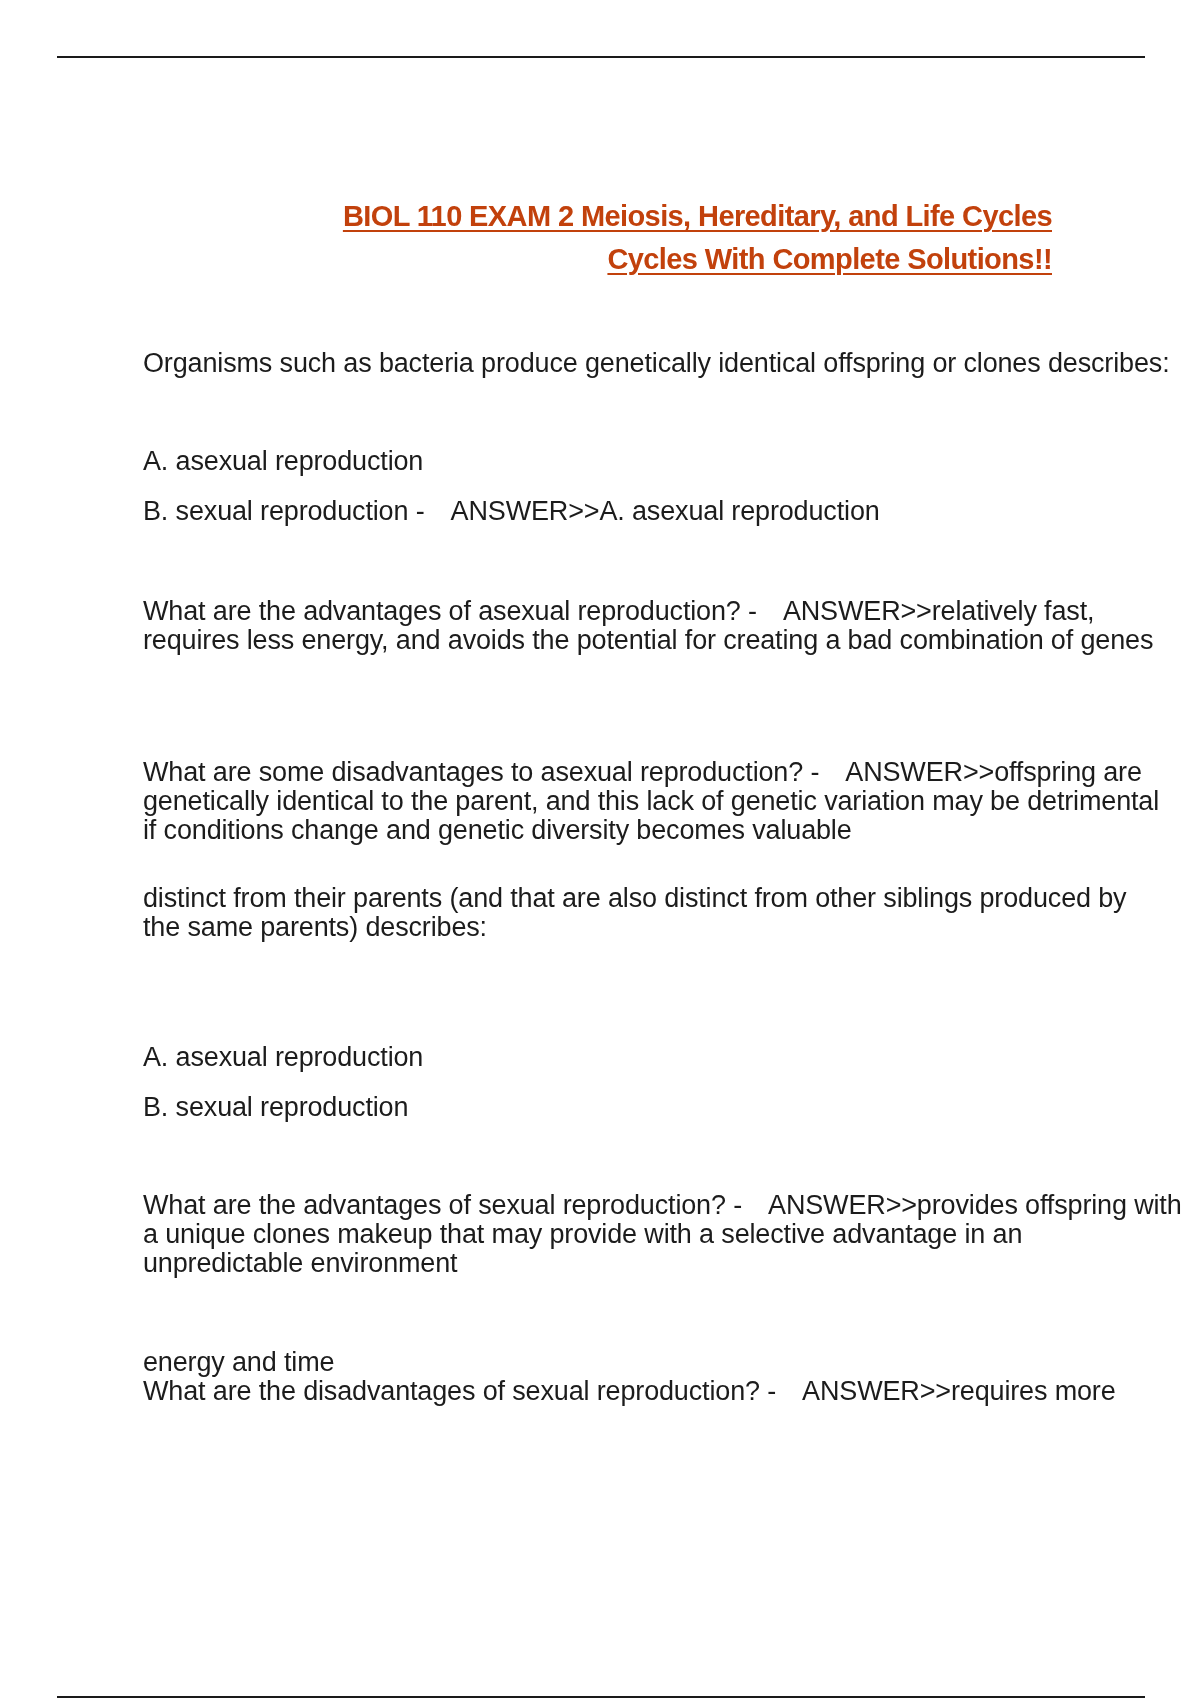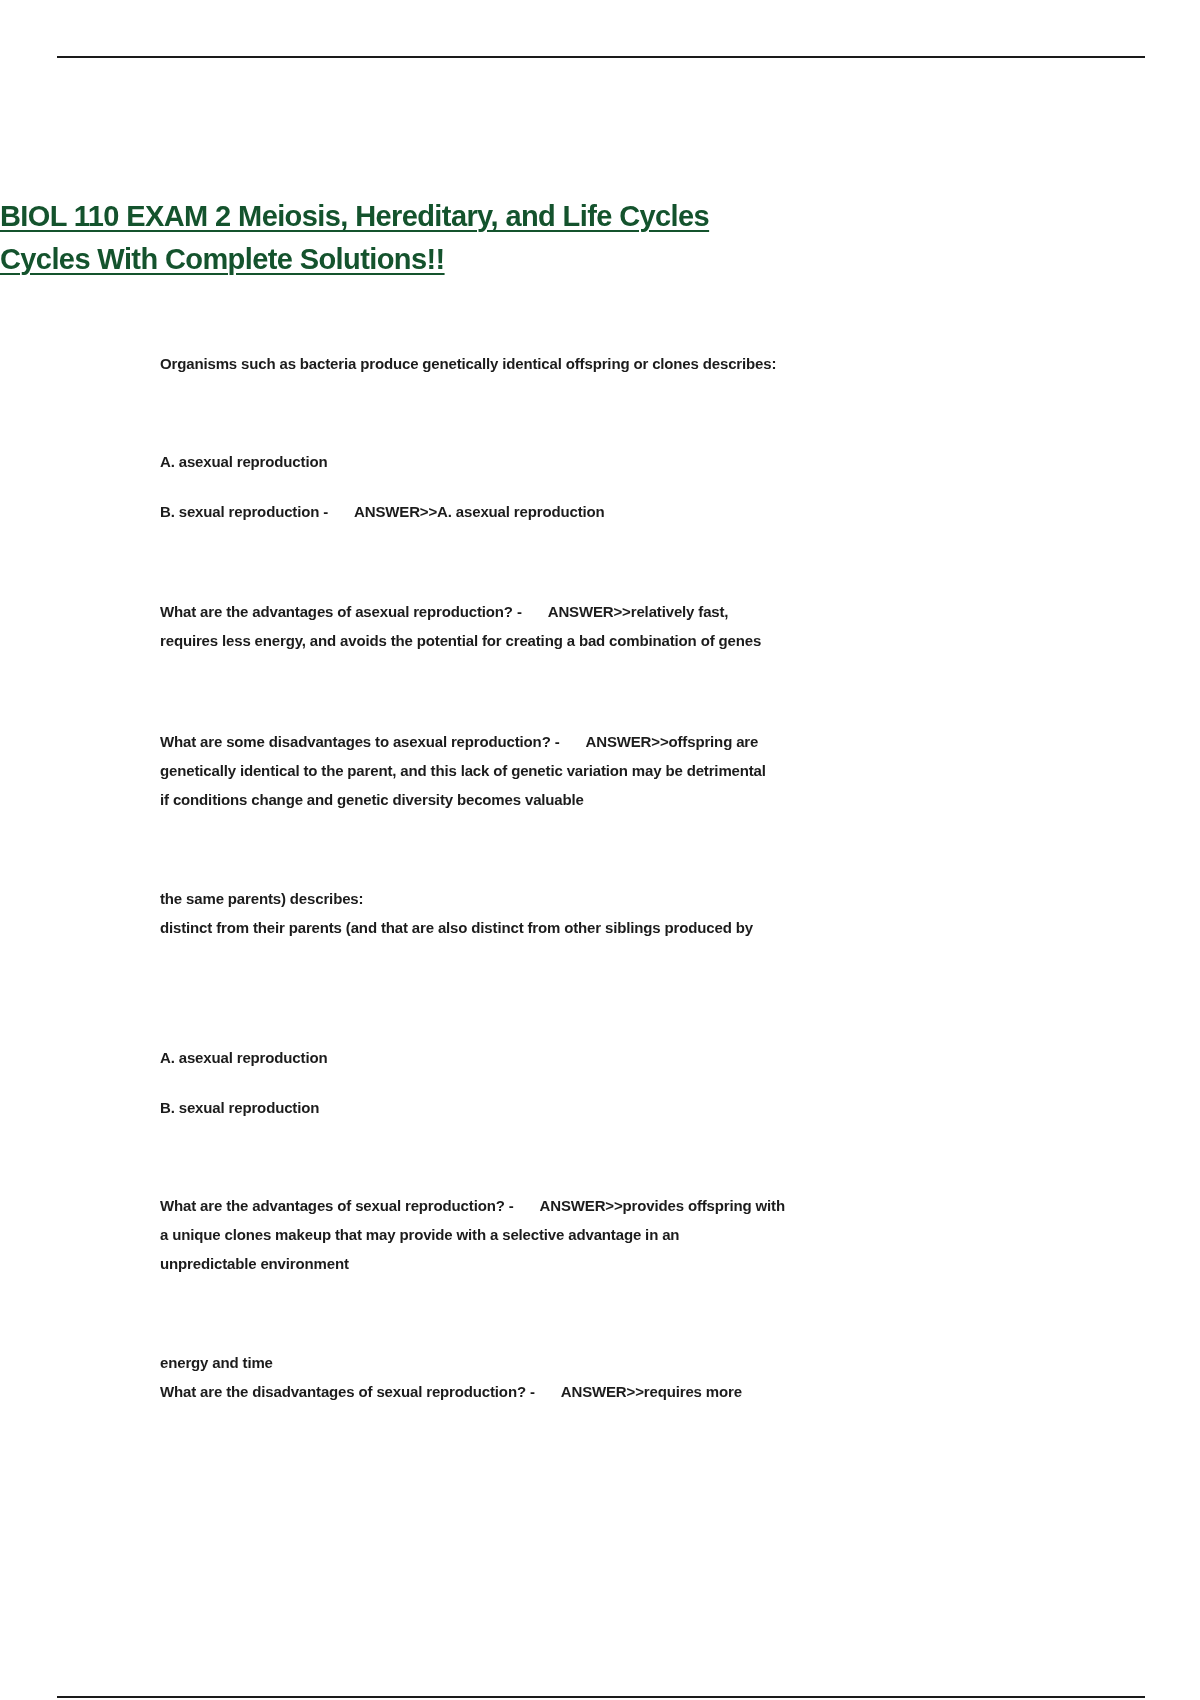--- a/index.html
+++ b/index.html
@@ -23,44 +23,43 @@
       background: #1a1a1a;
     }
     .rule.top { top: 56px; }
     .rule.bottom { top: 1696px; }
 
     .title {
       position: absolute;
       left: 0;
       width: 1052px;
       top: 195px;
-      text-align: left;
-      color: #14532d;
+      text-align: right;
+      color: #c2410c;
       font-weight: bold;
       font-size: 29px;
       line-height: 43px;
       letter-spacing: -0.6px;
     }
     .title span {
       text-decoration: underline;
       text-decoration-thickness: 2px;
       text-underline-offset: 4px;
       display: inline-block;
     }
 
     .block {
       position: absolute;
       left: 143px;
       width: 1000px;
-      font-weight: bold;
-      font-size: 15px;
+      font-weight: normal;
+      font-size: 27px;
       line-height: 29px;
       letter-spacing: -0.15px;
       white-space: nowrap;
-      margin-left: 17px;
     }
     .block .line { display: block; }
     .gap { display: inline-block; width: 26px; }
   </style>
 </head>
 <body>
 
 <div class="rule top"></div>
 
 <div class="title">
@@ -80,31 +79,31 @@
   </span>
 </div>
 
 <div class="block" style="top:597px">
   <span class="line">
     <span>What are the advantages of asexual reproduction? -</span><span class="gap"></span><span>ANSWER&gt;&gt;relatively fast,</span>
   </span>
   <span class="line">requires less energy, and avoids the potential for creating a bad combination of genes</span>
 </div>
 
-<div class="block" style="top:727px">
+<div class="block" style="top:758px">
   <span class="line">
     <span>What are some disadvantages to asexual reproduction? -</span><span class="gap"></span><span>ANSWER&gt;&gt;offspring are</span>
   </span>
   <span class="line">genetically identical to the parent, and this lack of genetic variation may be detrimental</span>
   <span class="line">if conditions change and genetic diversity becomes valuable</span>
 </div>
 
 <div class="block" style="top:884px">
+  <span class="line">distinct from their parents (and that are also distinct from other siblings produced by</span>
   <span class="line">the same parents) describes:</span>
-  <span class="line">distinct from their parents (and that are also distinct from other siblings produced by</span>
 </div>
 <div class="block" style="top:1043px">
   <span class="line">A. asexual reproduction</span>
 </div>
 <div class="block" style="top:1093px">
   <span class="line">B. sexual reproduction</span>
 </div>
 
 <div class="block" style="top:1191px">
   <span class="line">

